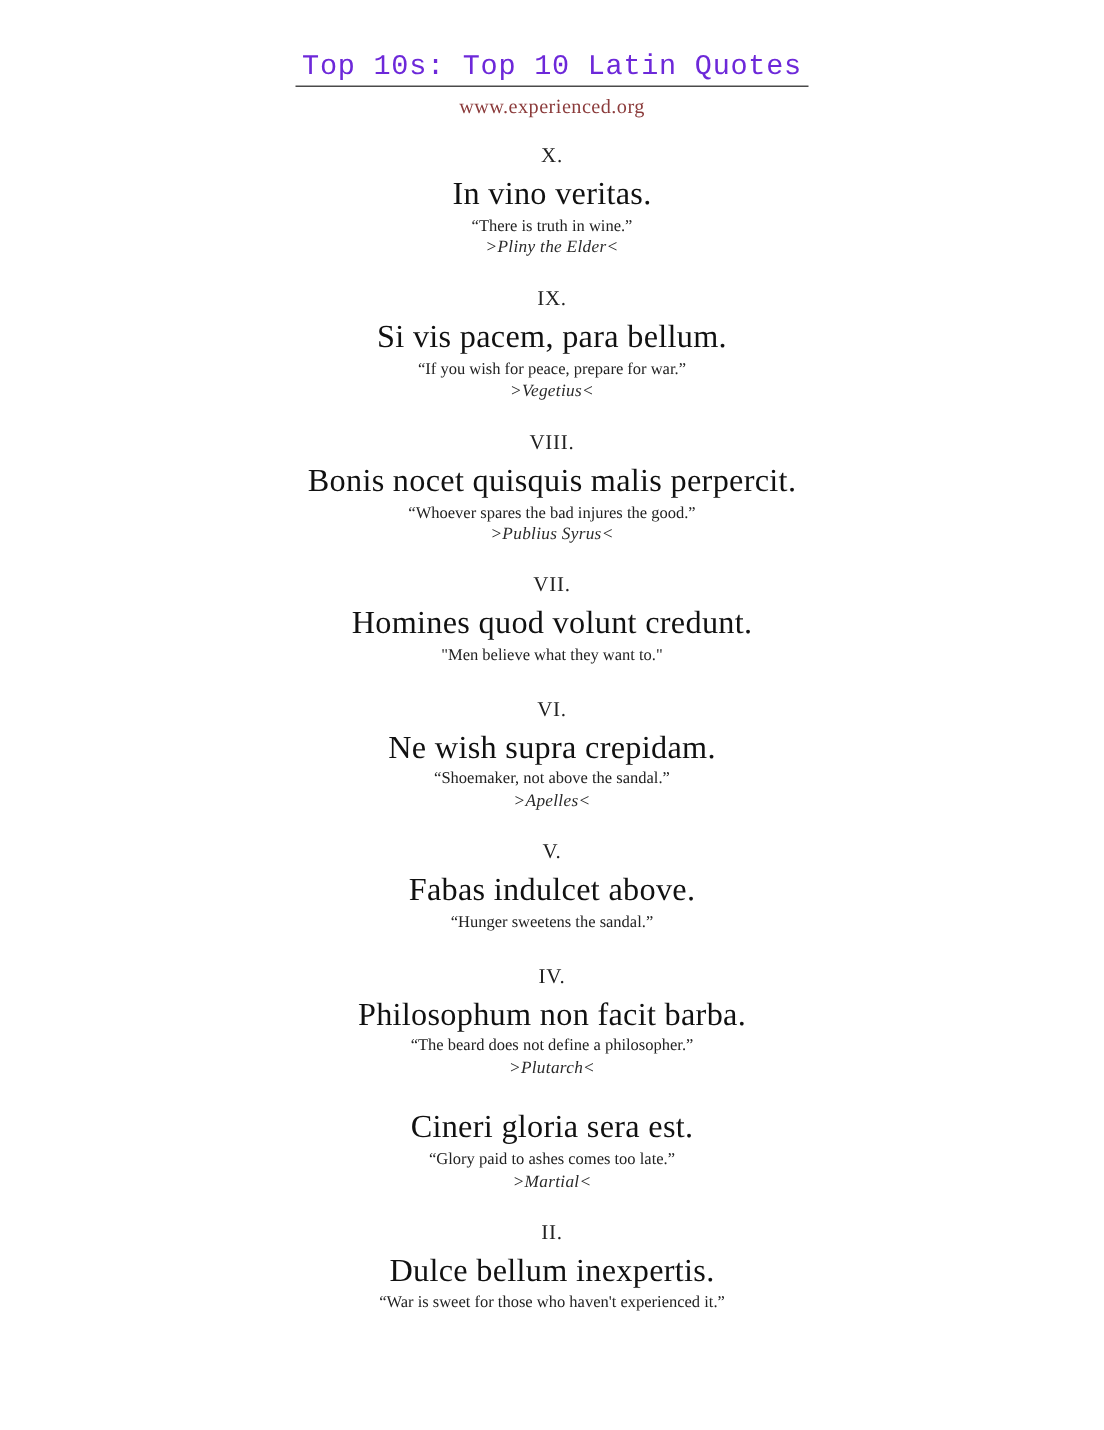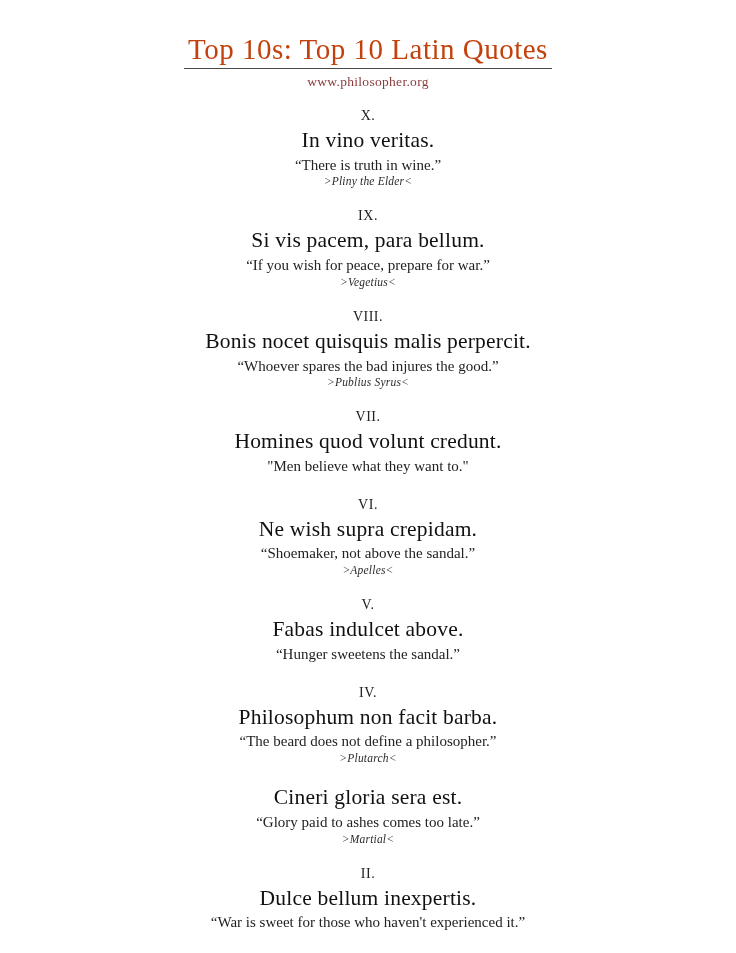--- a/index.html
+++ b/index.html
@@ -18,27 +18,28 @@
     width: 100%;
     height: 100%;
     box-sizing: border-box;
     padding-top: 34px;
     text-align: center;
   }
   header { margin-bottom: 18px; }
   h1.title {
     display: inline-block;
     margin: 0;
-    font-size: 29px;
+    font-size: 19px;
     font-weight: 400;
     letter-spacing: 0.5px;
-    color: #c2410c;
+    color: #6d28d9;
     border-bottom: 1px solid #4a4a4a;
     padding: 0 4px 2px 4px;
     line-height: 1.1;
+    font-family: Liberation Mono, monospace;
   }
   .site {
     margin-top: 5px;
     font-size: 13.5px;
     color: #8b3b3b;
     letter-spacing: 0.3px;
   }
   main { display: block; }
   section.quote { margin-bottom: 21px; }
   .numeral {
@@ -49,40 +50,40 @@
   }
   .latin {
     margin: 0 0 3px 0;
     font-size: 21.5px;
     font-weight: 400;
     color: #111111;
     letter-spacing: 0.2px;
     line-height: 1.15;
   }
   .translation {
-    font-size: 15px;
+    font-size: 11px;
     color: #222222;
     line-height: 1.25;
   }
   .attribution {
     font-size: 11.5px;
     color: #2a2a2a;
     margin-top: 1px;
     letter-spacing: 0.2px;
     font-style: italic;
   }
   .attribution:empty { display: none; }
 </style>
 </head>
 <body>
 
 <div class="page">
   <header>
     <h1 class="title">Top 10s: Top 10 Latin Quotes</h1>
-    <div class="site">www.philosopher.org</div>
+    <div class="site">www.experienced.org</div>
   </header>
   <main id="quotes-list">
   <section class="quote">
     <div class="numeral">X.</div>
     <h2 class="latin">In vino veritas.</h2>
     <div class="translation">“There is truth in wine.”</div>
     <div class="attribution">&gt;Pliny the Elder&lt;</div>
   </section>
 
   <section class="quote">

